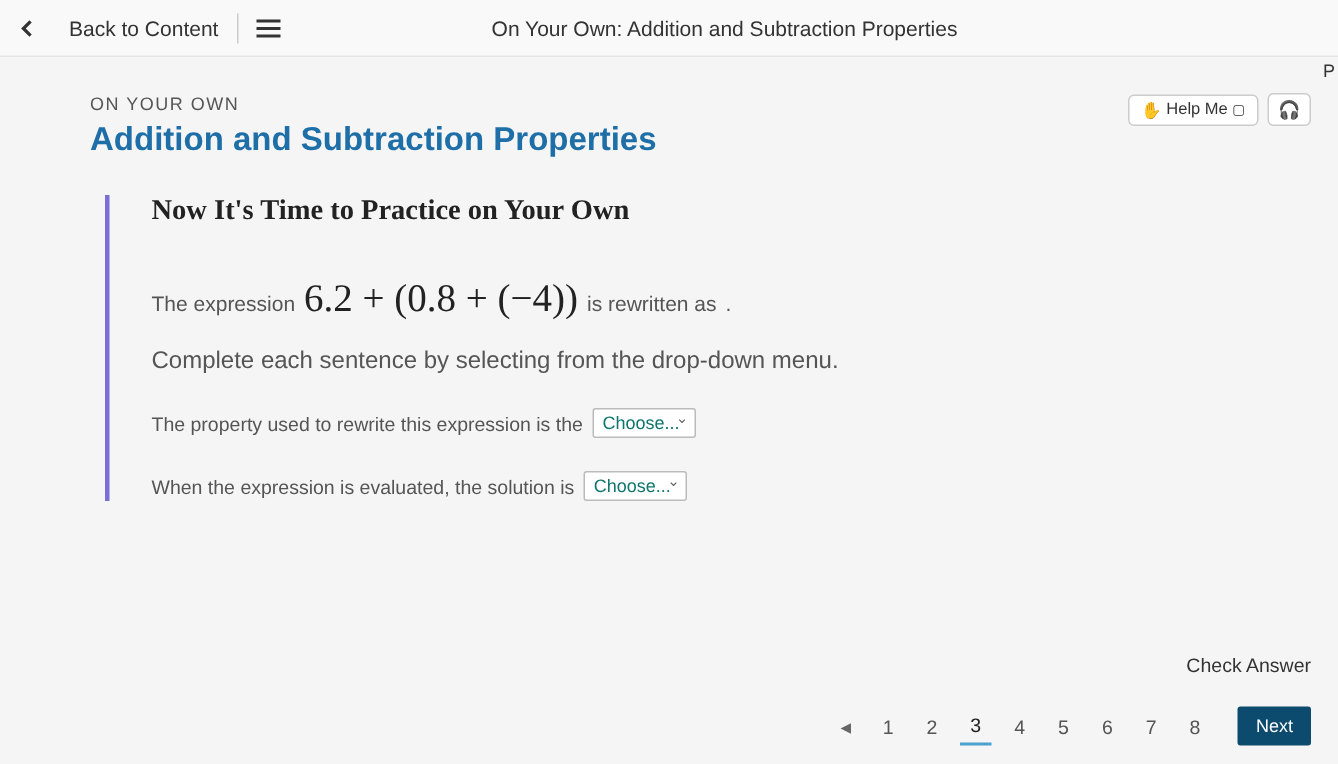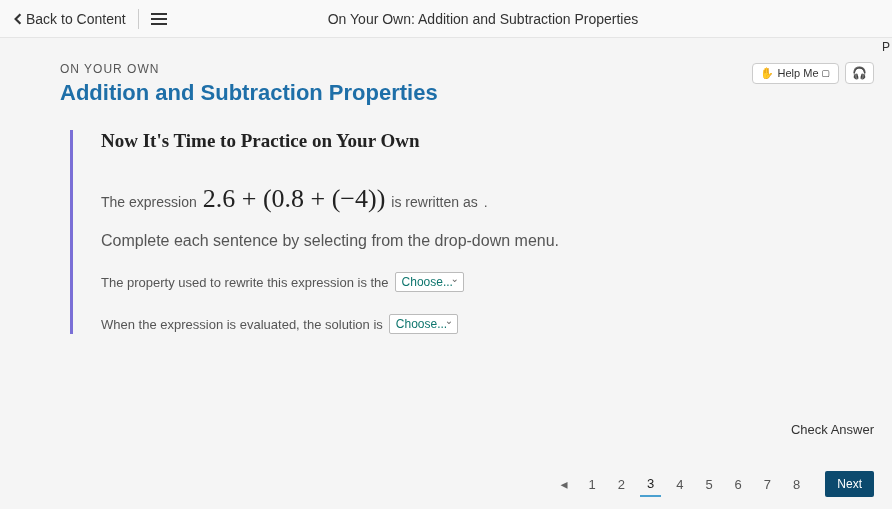--- a/index.html
+++ b/index.html
@@ -15,21 +15,21 @@
       display: flex;
       align-items: center;
       padding: 8px 12px;
       background: #f9f9f9;
       border-bottom: 1px solid #e5e5e5;
       height: 38px;
     }
     .back-link {
       display: flex;
       align-items: center;
-      gap: 2px;
+      gap: 22px;
       color: #333;
       font-size: 14px;
       cursor: pointer;
     }
     .back-link svg { width: 12px; height: 12px; }
     .topbar-divider {
       width: 1px;
       height: 20px;
       background: #ccc;
       margin: 0 12px;
@@ -159,21 +159,21 @@
       font-size: 10px;
       color: #666;
     }
     .bottom-area {
       position: absolute;
       bottom: 12px;
       right: 18px;
       display: flex;
       flex-direction: column;
       align-items: flex-end;
-      gap: 34px;
+      gap: 20px;
       margin-left: 12px;
     }
     .check-answer {
       font-size: 13px;
       color: #333;
       cursor: pointer;
     }
     .pager-row {
       display: flex;
       align-items: center;
@@ -246,21 +246,21 @@
   </div>
 
   <div class="eyebrow">ON YOUR OWN</div>
   <div class="page-title">Addition and Subtraction Properties</div>
 
   <div class="practice-block">
     <div class="practice-heading">Now It's Time to Practice on Your Own</div>
 
     <div class="expr-line">
       <span>The expression</span>
-      <span class="math">2.6 + (0.8 + (−4))</span>
+      <span class="math">6.2 + (0.8 + (−4))</span>
       <span>is rewritten as</span>
       <span>.</span>
     </div>
 
     <div class="instruction">Complete each sentence by selecting from the drop-down menu.</div>
 
     <div class="sentence">
       <span>The property used to rewrite this expression is the</span>
       <span class="dropdown">Choose...</span>
     </div>

